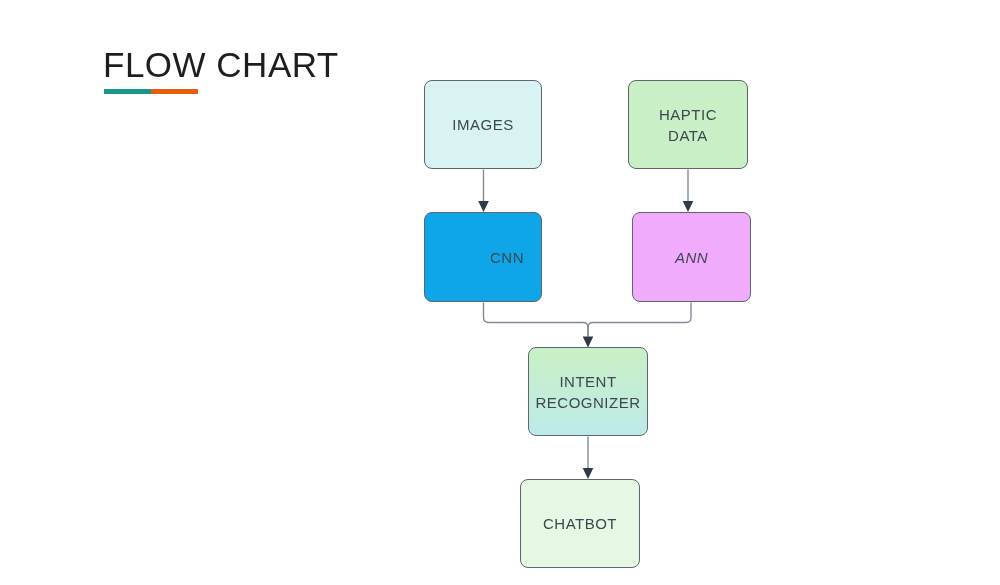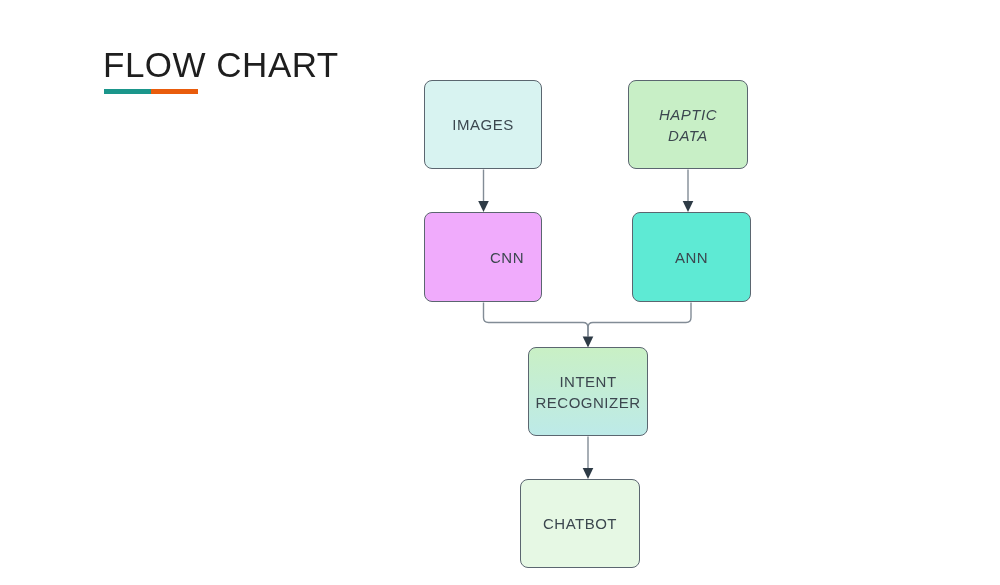--- a/index.html
+++ b/index.html
@@ -102,30 +102,30 @@
       <polygon class="arrow-head" points="582.7,336.5 593.3,336.5 588,347.5" fill="#2e3b46"></polygon>
 
       <path class="edge-line" d="M588 436.5 V 468" stroke="#828c96"></path>
       <polygon class="arrow-head" points="582.7,468 593.3,468 588,479" fill="#2e3b46"></polygon>
     </svg>
 
     <div class="node node-images" style="background: rgb(216, 243, 241);">
       <span class="label">IMAGES</span>
     </div>
 
-    <div class="node node-haptic" style="background: rgb(200, 239, 198); font-style: italic;">
+    <div class="node node-haptic" style="background: rgb(200, 239, 198);">
       <span class="label">HAPTIC
 DATA</span>
     </div>
 
-    <div class="node node-cnn" style="background: #f0abfc; padding-left: 48px;">
+    <div class="node node-cnn" style="background: #0ea5e9; padding-left: 48px;">
       <span class="label">CNN</span>
     </div>
 
-    <div class="node node-ann" style="background: #5eead4;">
+    <div class="node node-ann" style="background: #f0abfc; font-style: italic;">
       <span class="label">ANN</span>
     </div>
 
     <div class="node node-intent" style="background: linear-gradient(rgb(201, 240, 197), rgb(189, 234, 232));">
       <span class="label">INTENT
 RECOGNIZER</span>
     </div>
 
     <div class="node node-chatbot" style="background: rgb(230, 248, 228);">
       <span class="label">CHATBOT</span>

